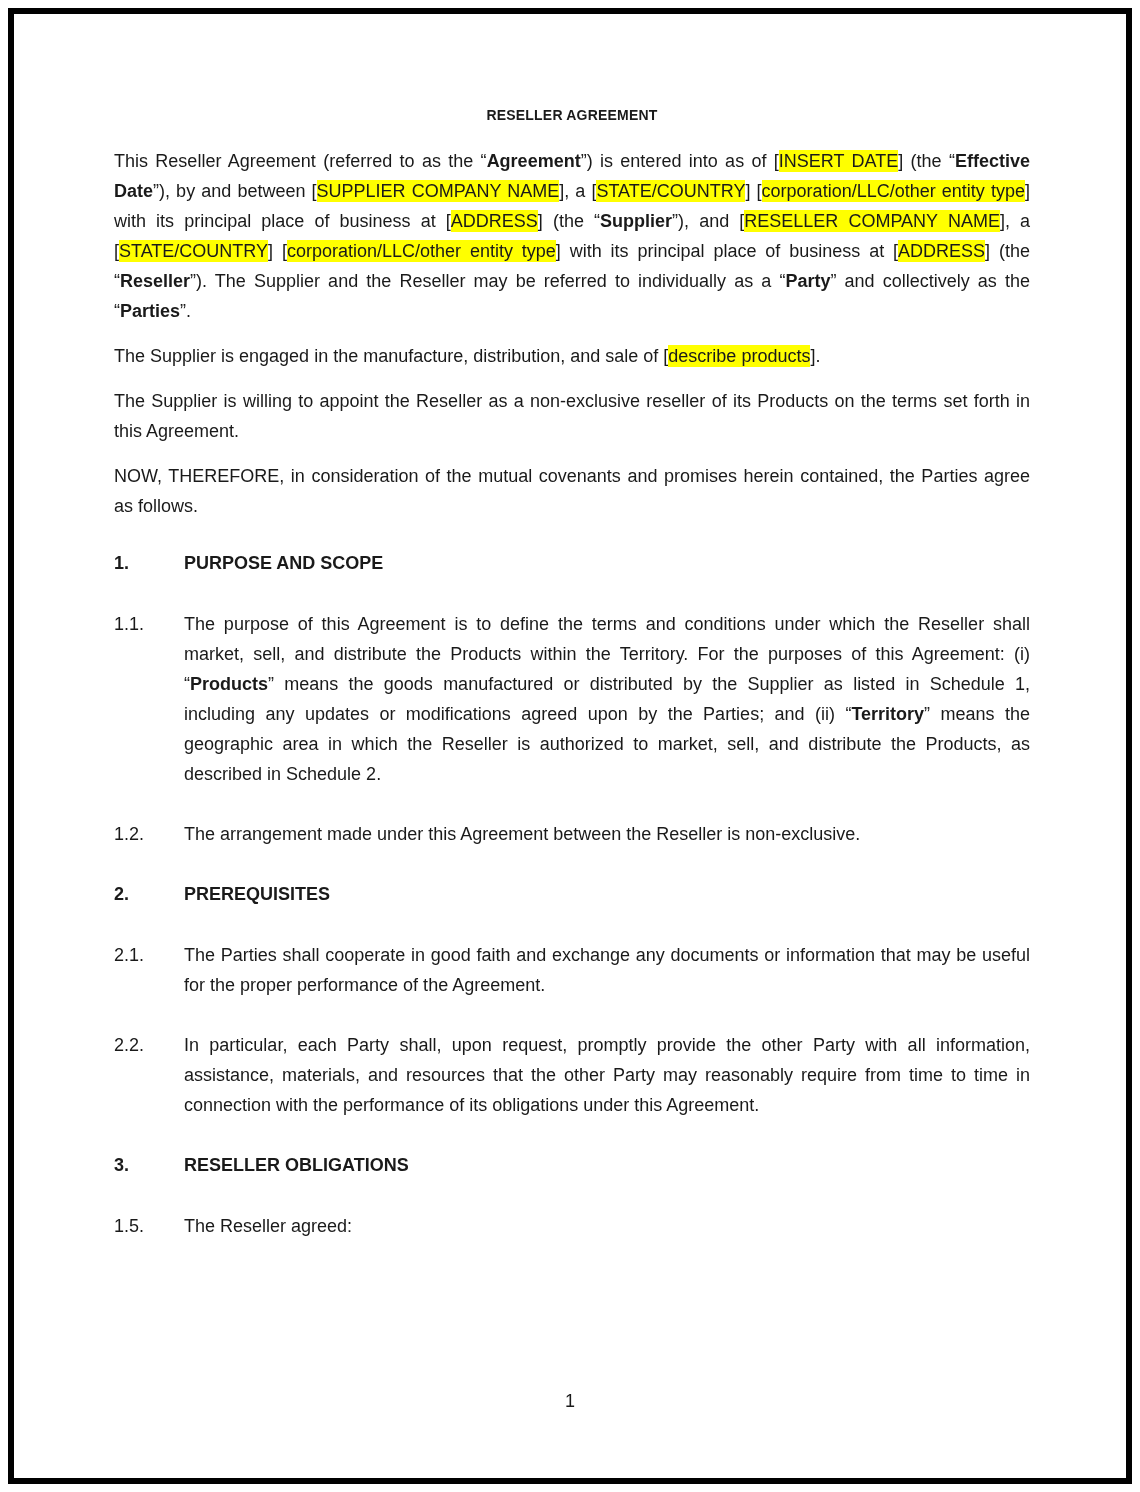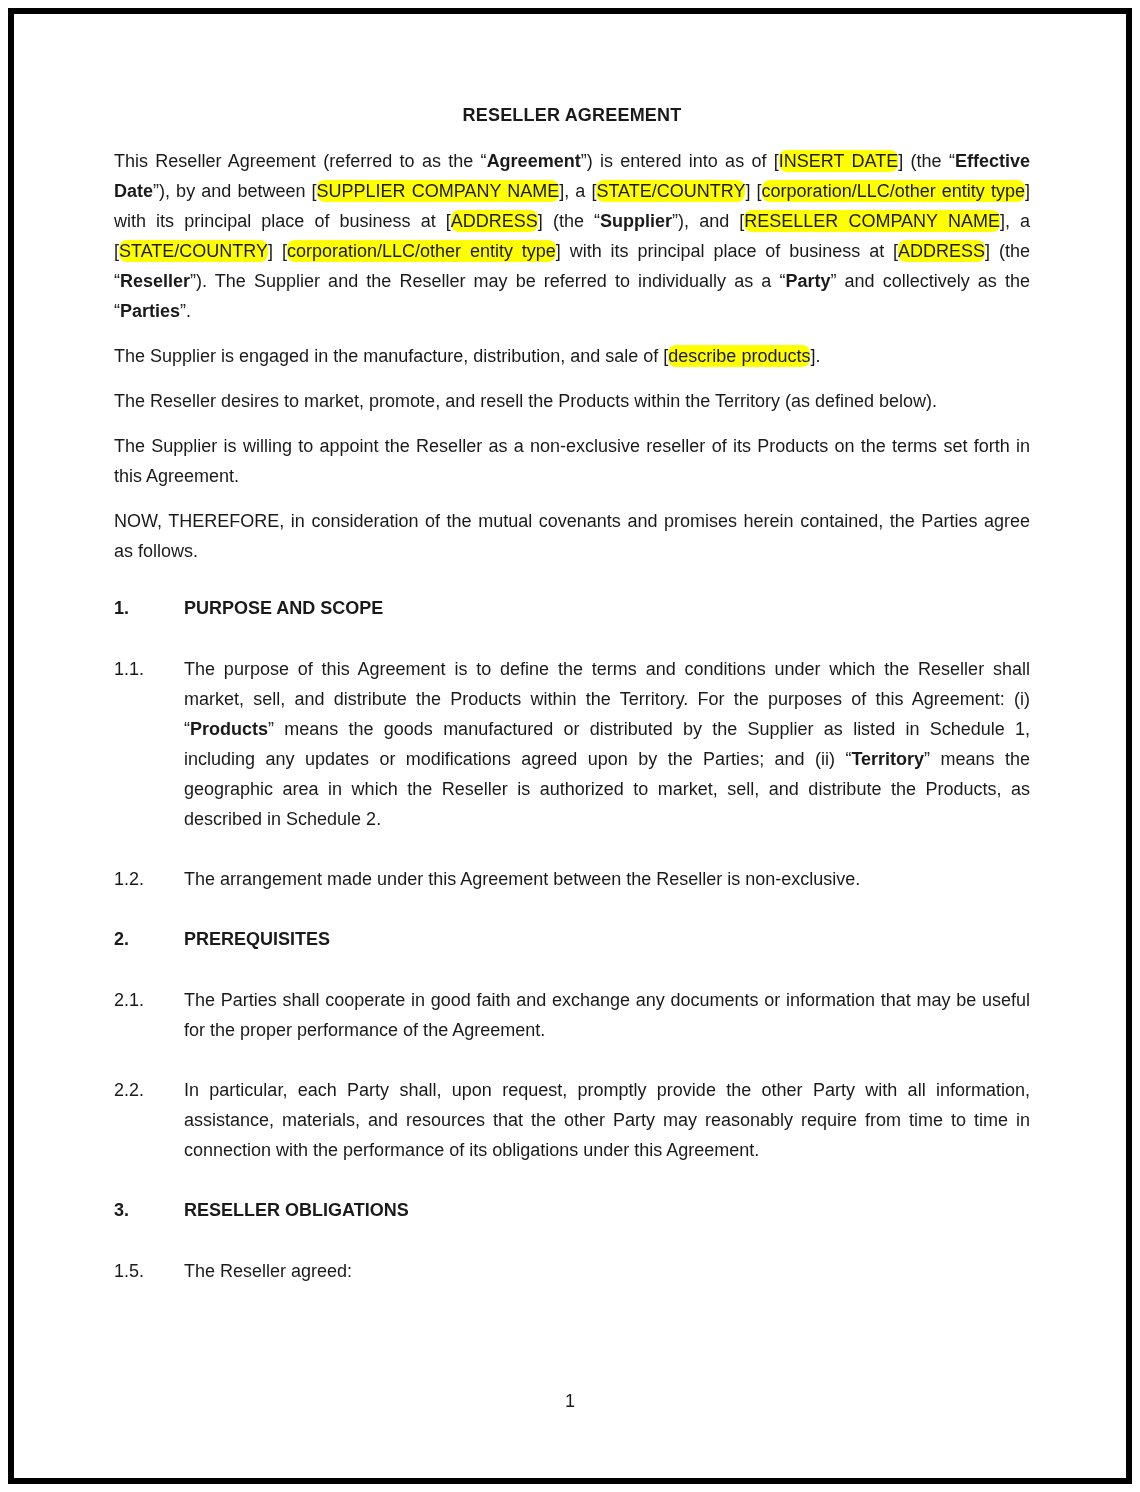--- a/index.html
+++ b/index.html
@@ -16,21 +16,21 @@
     background: #fff;
     overflow: hidden;
   }
   .content {
     padding: 86px 96px 0 100px;
     color: var(--ink, #1a1a1a);
     font-size: 18px;
     line-height: 30px;
   }
   .doc-title {
-    font-size: 18px;
+    font-size: 14px;
     font-weight: 700;
     text-align: center;
     margin-bottom: 16px;
     letter-spacing: .2px;
   }
   .para {
     text-align: justify;
     margin-bottom: 15px;
   }
   .sec-head {
@@ -40,42 +40,41 @@
     margin-bottom: 31px;
   }
   .clause {
     display: flex;
     margin-bottom: 30px;
     justify-content: flex-end;
   }
   .num { flex: 0 0 70px; }
   .cbody { flex: 1; text-align: justify; }
   .b { font-weight: 700; }
-  .hl { background: var(--hl, #ffff00); padding: 1px 0; border-radius: 8px; }
+  .hl { background: var(--hl, #ffff00); padding: 1px 0; }
   .page-num {
     position: absolute;
     left: 0; right: 0;
     bottom: 62px;
     text-align: center;
     font-size: 18px;
     line-height: 30px;
     color: var(--ink, #1a1a1a);
   }
 </style>
 </head>
 <body>
 
 <div class="sheet">
   <div class="content">
 
     <h1 class="doc-title">RESELLER AGREEMENT</h1>
 
     <p class="para"><span>This Reseller Agreement (referred to as the “</span><span class="b">Agreement</span><span>”) is entered into as of [</span><span class="hl">INSERT DATE</span><span>] (the “</span><span class="b">Effective Date</span><span>”), by and between [</span><span class="hl">SUPPLIER COMPANY NAME</span><span>], a [</span><span class="hl">STATE/COUNTRY</span><span>] [</span><span class="hl">corporation/LLC/other entity type</span><span>] with its principal place of business at [</span><span class="hl">ADDRESS</span><span>] (the “</span><span class="b">Supplier</span><span>”), and [</span><span class="hl">RESELLER COMPANY NAME</span><span>], a [</span><span class="hl">STATE/COUNTRY</span><span>] [</span><span class="hl">corporation/LLC/other entity type</span><span>] with its principal place of business at [</span><span class="hl">ADDRESS</span><span>] (the “</span><span class="b">Reseller</span><span>”). The Supplier and the Reseller may be referred to individually as a “</span><span class="b">Party</span><span>” and collectively as the “</span><span class="b">Parties</span><span>”.</span></p>
     <p class="para"><span>The Supplier is engaged in the manufacture, distribution, and sale of [</span><span class="hl">describe products</span><span>].</span></p>
-    <p class="para"><span>The Reseller desires to market, promote, and resell the Products within the Territory (as defined below).</span></p>
     <p class="para"><span>The Supplier is willing to appoint the Reseller as a non-exclusive reseller of its Products on the terms set forth in this Agreement.</span></p>
     <p class="para"><span>NOW, THEREFORE, in consideration of the mutual covenants and promises herein contained, the Parties agree as follows.</span></p>
 
     <div class="sec-head">
       <span class="num">1.</span>
       <span>PURPOSE AND SCOPE</span>
     </div>
     <div class="clause">
       <span class="num">1.1.</span>
       <span class="cbody"><span>The purpose of this Agreement is to define the terms and conditions under which the Reseller shall market, sell, and distribute the Products within the Territory. For the purposes of this Agreement: (i) “</span><span class="b">Products</span><span>” means the goods manufactured or distributed by the Supplier as listed in Schedule 1, including any updates or modifications agreed upon by the Parties; and (ii) “</span><span class="b">Territory</span><span>” means the geographic area in which the Reseller is authorized to market, sell, and distribute the Products, as described in Schedule 2.</span></span>

